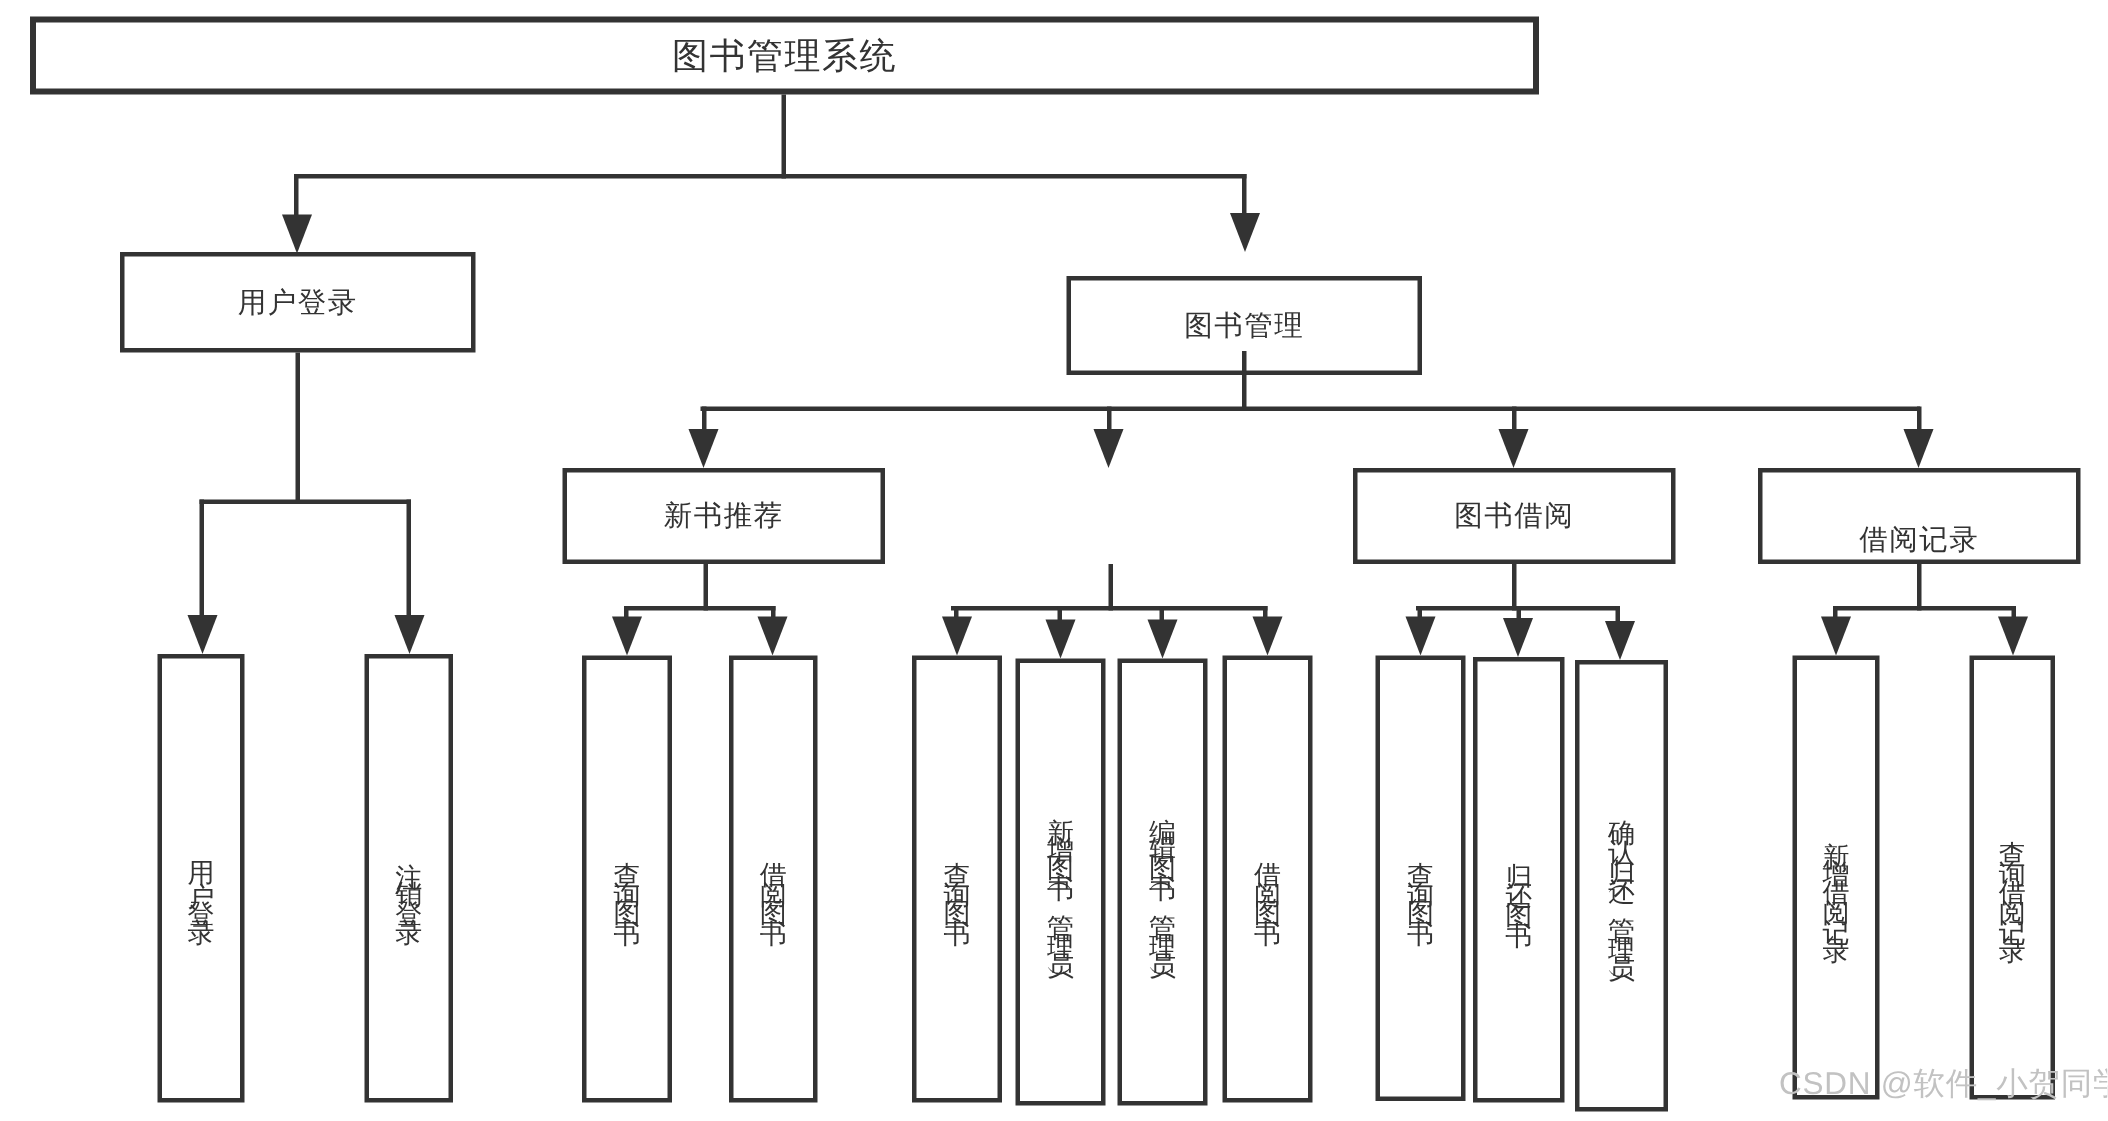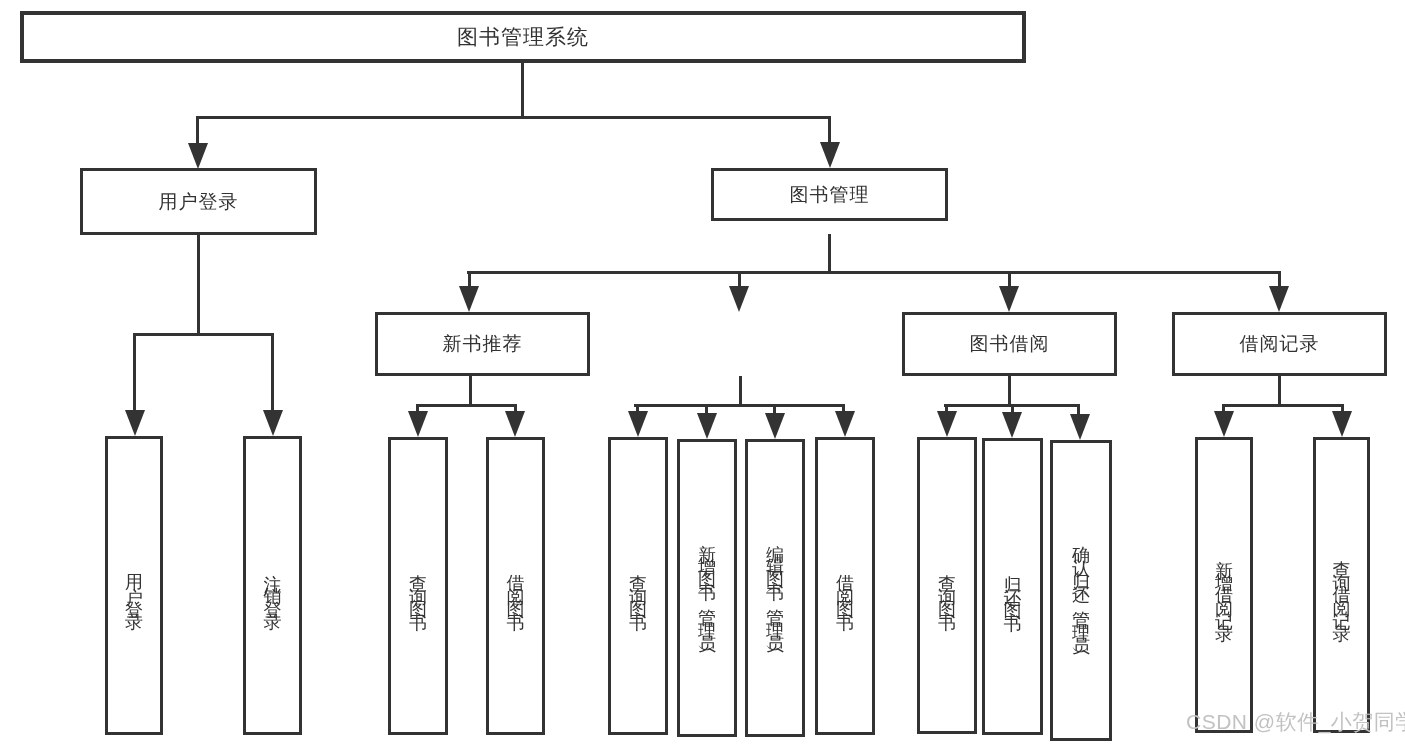--- a/index.html
+++ b/index.html
@@ -19,21 +19,21 @@
     display:flex;
     align-items:center;
     justify-content:center;
   }
   .box.root{border-width:4px;}
   .hlabel{
     font-size:19px;
     letter-spacing:1px;
     white-space:nowrap;
   }
-  .root .hlabel{font-size:21px;}
+  .root .hlabel{font-size:24px;}
   .vtext{
     writing-mode:vertical-rl;
     text-orientation:mixed;
     font-size:18px;
     letter-spacing:13px;
     line-height:1;
     white-space:nowrap;
   }
   .line{
     position:absolute;
@@ -68,21 +68,21 @@
   <div class="line" style="left:521px;top:63px;width:3px;height:56px;"></div>
   <div class="line" style="left:196px;top:116px;width:635px;height:3px;"></div>
   <div class="line" style="left:196px;top:116px;width:3px;height:30px;"></div>
   <div class="ah" style="left:188px;top:143px;"></div>
   <div class="line" style="left:828px;top:116px;width:3px;height:30px;"></div>
   <div class="ah" style="left:820px;top:142px;"></div>
 
   <div class="box" style="left:80px;top:168px;width:237px;height:67px;">
     <span class="hlabel">用户登录</span>
   </div>
-  <div class="box" style="left:711px;top:168px;width:237px;height:53px;">
+  <div class="box" style="left:711px;top:184px;width:237px;height:66px;">
     <span class="hlabel">图书管理</span>
   </div>
 
   <div class="line" style="left:197px;top:235px;width:3px;height:101px;"></div>
   <div class="line" style="left:133px;top:333px;width:141px;height:3px;"></div>
   <div class="line" style="left:133px;top:333px;width:3px;height:80px;"></div>
   <div class="ah" style="left:125px;top:410px;"></div>
   <div class="line" style="left:271px;top:333px;width:3px;height:80px;"></div>
   <div class="ah" style="left:263px;top:410px;"></div>
 
@@ -96,21 +96,21 @@
   <div class="ah" style="left:999px;top:286px;"></div>
   <div class="line" style="left:1278px;top:271px;width:3px;height:16px;"></div>
   <div class="ah" style="left:1269px;top:286px;"></div>
 
   <div class="box" style="left:363px;top:312px;width:215px;height:64px;margin-left:12px;">
     <span class="hlabel">新书推荐</span>
   </div>
   <div class="box" style="left:902px;top:312px;width:215px;height:64px;">
     <span class="hlabel">图书借阅</span>
   </div>
-  <div class="box" style="left:1172px;top:312px;width:215px;height:64px;">
+  <div class="box" style="left:1172px;top:312px;width:215px;height:64px;align-items:flex-end;">
     <span class="hlabel">借阅记录</span>
   </div>
 
   <div class="line" style="left:469px;top:376px;width:3px;height:31px;"></div>
   <div class="line" style="left:416px;top:404px;width:101px;height:3px;"></div>
   <div class="line" style="left:416px;top:404px;width:3px;height:10px;"></div>
   <div class="ah" style="left:408px;top:411px;"></div>
   <div class="line" style="left:514px;top:404px;width:3px;height:10px;"></div>
   <div class="ah" style="left:505px;top:411px;"></div>
 

